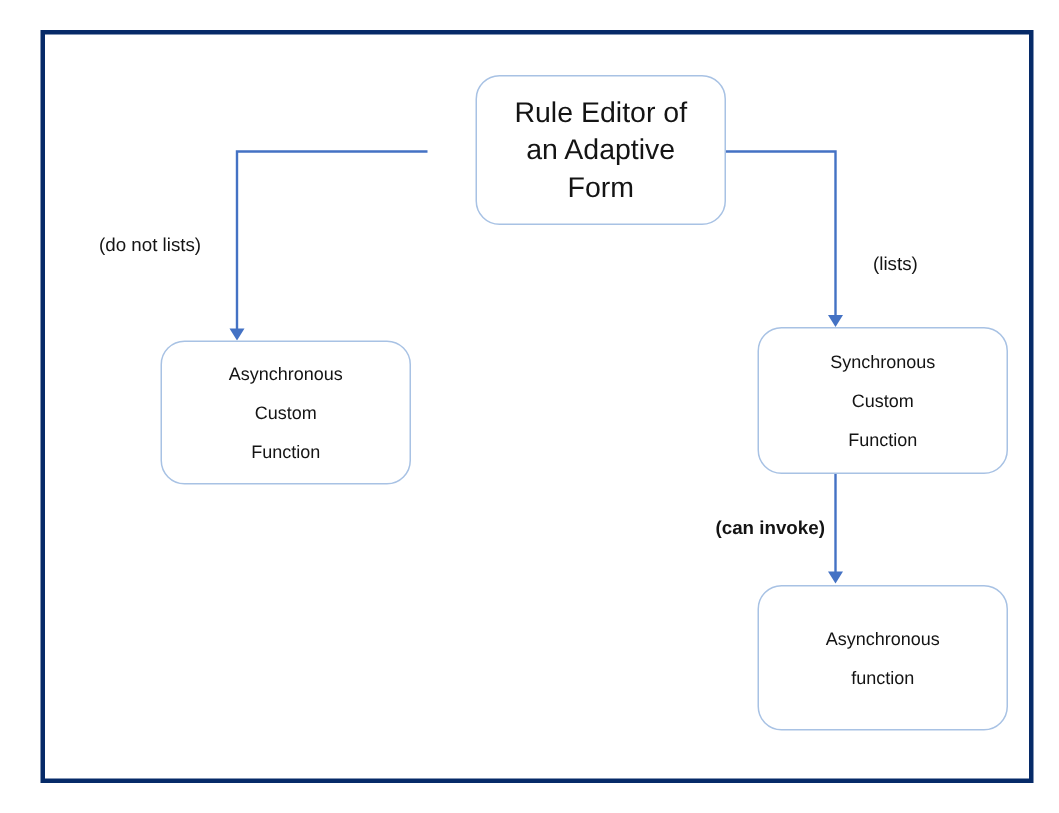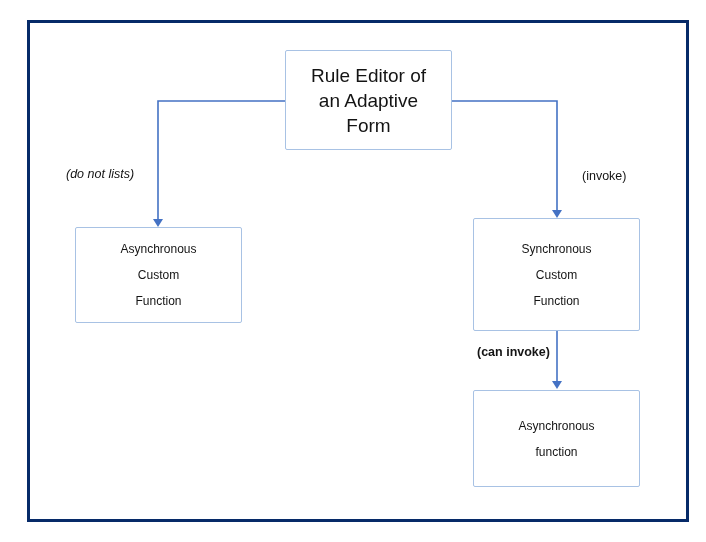--- a/index.html
+++ b/index.html
@@ -40,47 +40,48 @@
   }
   .connectors .edge-arrowhead {
     fill: var(--connector, #4472c4);
     stroke: none;
   }
   .node {
     position: absolute;
     box-sizing: border-box;
     background: var(--node-fill, #ffffff);
     border: 1.5px solid var(--node-border, #a8c2e4);
-    border-radius: 2px;
+    border-radius: 16px;
     display: flex;
     align-items: center;
     justify-content: center;
     text-align: center;
     color: var(--text, #141414);
+    margin-left: 32px;
   }
   .node .node-label {
     white-space: pre-line;
     line-height: 26px;
     font-size: 12px;
   }
   .node-rule-editor .node-label {
     font-size: 19px;
     line-height: 25px;
   }
   .node-rule-editor { left: 285px; top: 50px;  width: 167px; height: 100px; }
   .node-async-custom { left: 75px;  top: 227px; width: 167px; height: 96px; }
-  .node-sync-custom  { left: 473px; top: 218px; width: 167px; height: 113px; }
+  .node-sync-custom  { left: 473px; top: 218px; width: 167px; height: 98px; }
   .node-async-fn     { left: 473px; top: 390px; width: 167px; height: 97px; }
   .edge-label {
     position: absolute;
     font-size: 12.5px;
     color: var(--text, #141414);
     white-space: nowrap;
   }
-  .edge-label-do-not-lists { left: 66px;  top: 167px; font-style: italic; }
+  .edge-label-do-not-lists { left: 66px;  top: 156px; }
   .edge-label-lists        { left: 582px; top: 169px; }
   .edge-label-can-invoke   { left: 477px; top: 345px; font-weight: bold; }
 </style>
 </head>
 <body>
 
 <div class="page">
 
   <div class="frame"></div>
 
@@ -119,16 +120,16 @@
 Custom
 Function</span>
   </div>
 
   <div class="node node-async-fn">
     <span class="node-label">Asynchronous
 function</span>
   </div>
 
   <div class="edge-label edge-label-do-not-lists">(do not lists)</div>
-  <div class="edge-label edge-label-lists">(invoke)</div>
+  <div class="edge-label edge-label-lists">(lists)</div>
   <div class="edge-label edge-label-can-invoke">(can invoke)</div>
 
 </div>
 
 </body></html>

